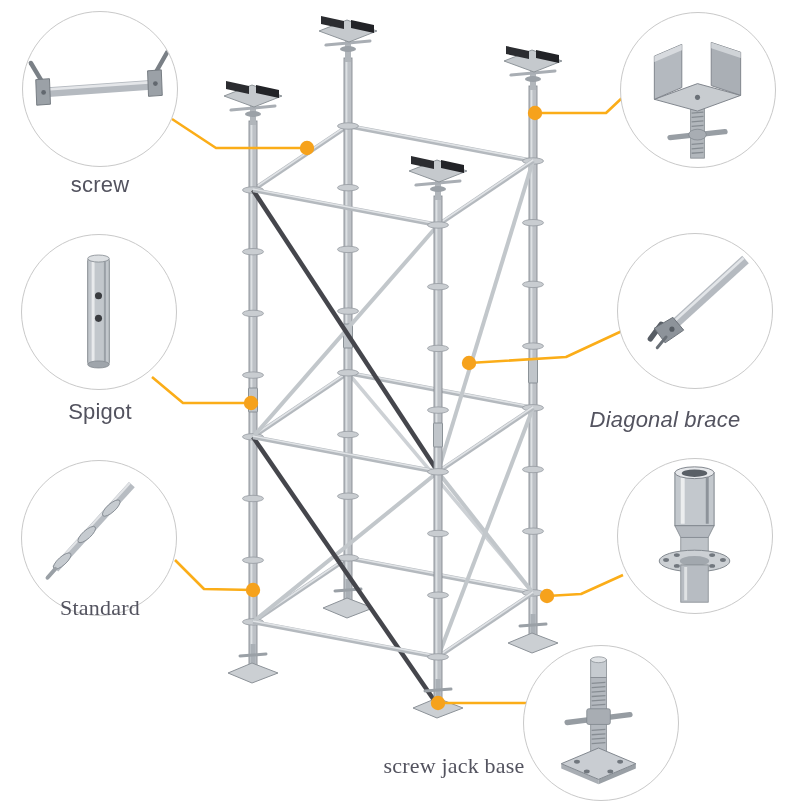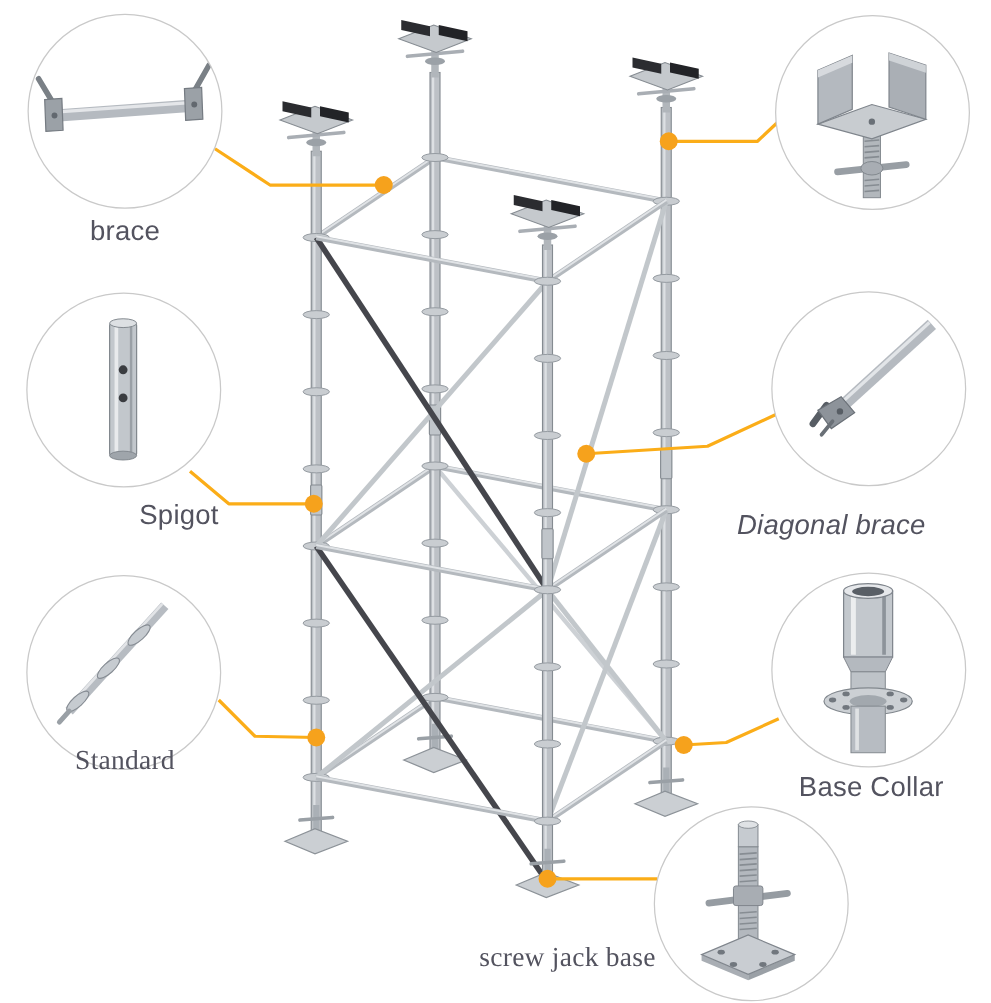--- a/index.html
+++ b/index.html
@@ -171,21 +171,21 @@
       <line x1="20" y1="72" x2="8" y2="52" stroke="#7A8086" stroke-width="4.5" stroke-linecap="round"></line>
       <line x1="134" y1="64" x2="147" y2="41" stroke="#7A8086" stroke-width="4.5" stroke-linecap="round"></line>
       <line x1="22" y1="82" x2="134" y2="74" stroke="#B5BAC0" stroke-width="10"></line>
       <line x1="24" y1="79" x2="132" y2="71.5" stroke="#E4E6E9" stroke-width="2.6"></line>
       <polygon points="13,69 27,68 28,94 14,95" fill="#9BA1A7" stroke="#757B82" stroke-width="1"></polygon>
       <polygon points="127,60 141,59 142,85 128,86" fill="#9BA1A7" stroke="#757B82" stroke-width="1"></polygon>
       <circle cx="21" cy="82" r="2.4" fill="#62686F"></circle>
       <circle cx="135" cy="73" r="2.4" fill="#62686F"></circle>
     </svg>
   </div>
-  <div class="part-label" style="left:25px;top:172px;width:150px;">brace</div>
+  <div class="part-label" style="left:25px;top:172px;width:150px;">screw</div>
 
   <div class="part-circle" style="left:620px;top:12px;">
     <svg width="153" height="153" viewBox="0 0 156 156">
       <rect x="71" y="96" width="14" height="52" fill="#B2B7BC" stroke="#82888E" stroke-width="0.8"></rect>
       <g stroke="#868C92" stroke-width="1.3">
         <line x1="72" y1="102" x2="84" y2="101"></line>
           <line x1="72" y1="106.5" x2="84" y2="105.5"></line>
         <line x1="72" y1="111" x2="84" y2="110"></line>
           <line x1="72" y1="115.5" x2="84" y2="114.5"></line>
         <line x1="72" y1="134" x2="84" y2="133"></line>
@@ -207,21 +207,21 @@
     <svg width="153" height="153" viewBox="0 0 156 156">
       <rect x="67" y="24" width="22" height="108" rx="2" fill="#C2C7CC" stroke="#82888E" stroke-width="1"></rect>
       <line x1="72.5" y1="27" x2="72.5" y2="129" stroke="#E8EAEC" stroke-width="3"></line>
       <line x1="84.5" y1="27" x2="84.5" y2="129" stroke="#9AA0A6" stroke-width="2"></line>
       <ellipse cx="78" cy="24" rx="11" ry="3.6" fill="#DDE0E3" stroke="#82888E" stroke-width="0.8"></ellipse>
       <ellipse cx="78" cy="132" rx="11" ry="3.6" fill="#9FA5AB" stroke="#82888E" stroke-width="0.8"></ellipse>
       <circle cx="78" cy="62" r="3.6" fill="#3A3C40"></circle>
       <circle cx="78" cy="85" r="3.6" fill="#3A3C40"></circle>
     </svg>
   </div>
-  <div class="part-label" style="left:25px;top:399px;width:150px;text-align:right;">Spigot</div>
+  <div class="part-label" style="left:25px;top:399px;width:150px;">Spigot</div>
 
   <div class="part-circle" style="left:617px;top:233px;">
     <svg width="153" height="153" viewBox="0 0 156 156">
       <line x1="130" y1="26" x2="52" y2="97" stroke="#B5BAC0" stroke-width="10"></line>
       <line x1="128" y1="24.5" x2="54" y2="92" stroke="#E2E5E8" stroke-width="2.6"></line>
       <line x1="44" y1="92" x2="33" y2="107" stroke="#575D64" stroke-width="5.5" stroke-linecap="round"></line>
       <polygon points="37,96 56,85 67,98 48,111" fill="#8D939A" stroke="#6A7077" stroke-width="1"></polygon>
       <line x1="49" y1="105" x2="40" y2="116" stroke="#6A7077" stroke-width="3" stroke-linecap="round"></line>
       <circle cx="55" cy="97" r="2.6" fill="#575D64"></circle>
     </svg>
@@ -254,21 +254,20 @@
       <ellipse cx="60" cy="109" rx="3" ry="2" fill="#71777E"></ellipse>
       <ellipse cx="96" cy="109" rx="3" ry="2" fill="#71777E"></ellipse>
       <ellipse cx="107" cy="103" rx="3" ry="2" fill="#71777E"></ellipse>
       <ellipse cx="60" cy="98" rx="3" ry="2" fill="#71777E"></ellipse>
       <ellipse cx="96" cy="98" rx="3" ry="2" fill="#71777E"></ellipse>
       <ellipse cx="78" cy="104" rx="15" ry="5" fill="#A2A8AE"></ellipse>
       <rect x="64" y="108" width="28" height="38" fill="#B7BCC2" stroke="#82888E" stroke-width="0.8"></rect>
       <line x1="69" y1="110" x2="69" y2="144" stroke="#DFE2E4" stroke-width="3"></line>
     </svg>
   </div>
-  <div class="part-label" style="left:607px;top:617px;width:180px;">Base Collar</div>
 
   <div class="part-circle" style="left:523px;top:645px;">
     <svg width="153" height="153" viewBox="0 0 156 156">
       <rect x="68" y="32" width="16" height="80" fill="#B3B8BE" stroke="#82888E" stroke-width="0.8"></rect>
       <g stroke="#878D93" stroke-width="1.3">
         <line x1="69" y1="38" x2="83" y2="37"></line>
           <line x1="69" y1="42.5" x2="83" y2="41.5"></line>
         <line x1="69" y1="47" x2="83" y2="46"></line>
           <line x1="69" y1="51.5" x2="83" y2="50.5"></line>
         <line x1="69" y1="56" x2="83" y2="55"></line>

